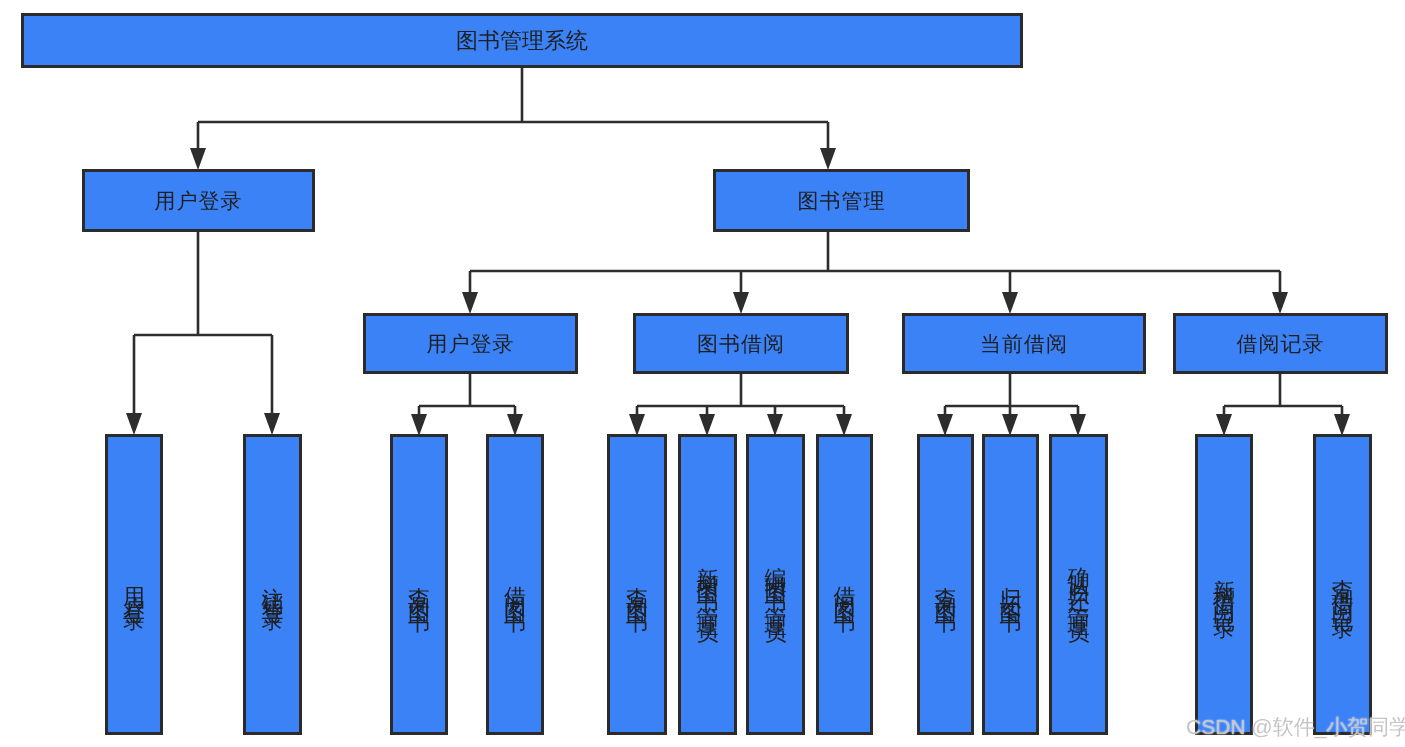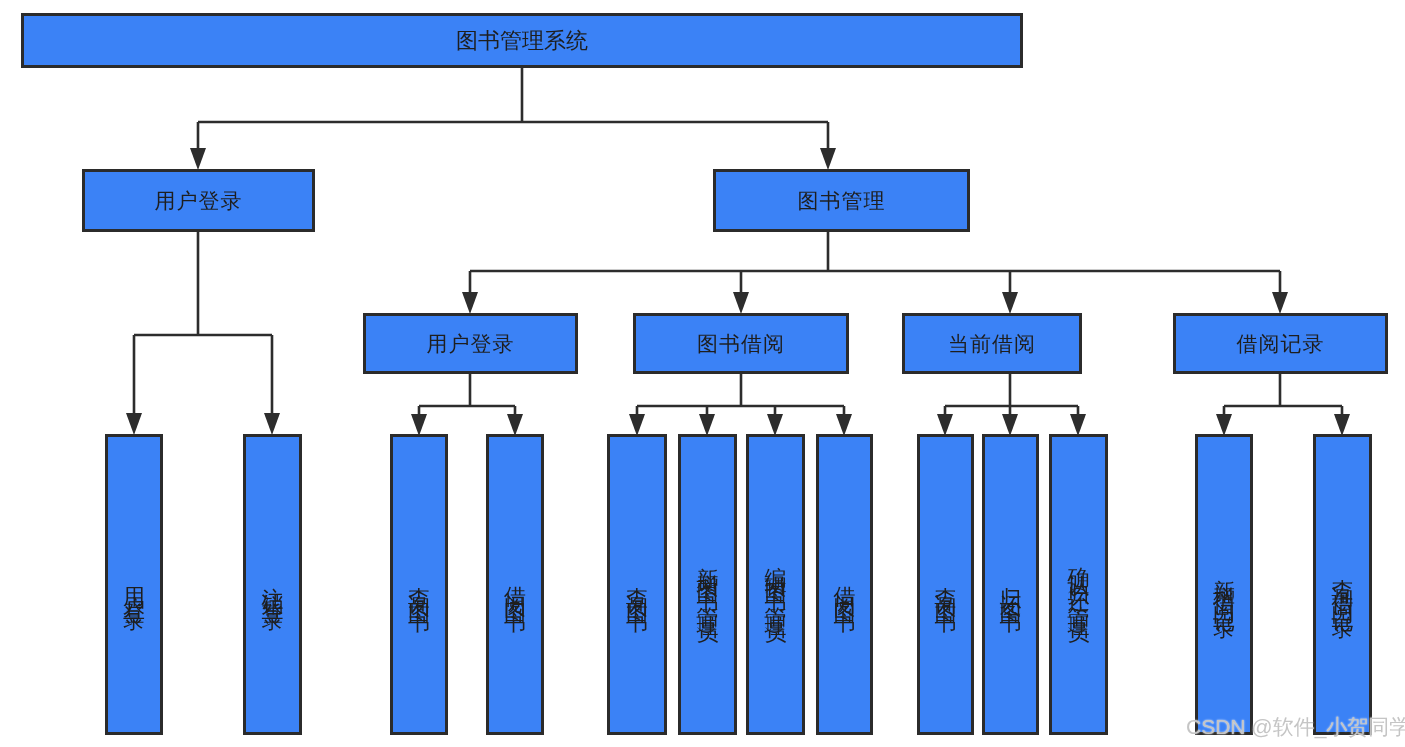--- a/index.html
+++ b/index.html
@@ -33,21 +33,21 @@
   }
   
   .n-root{left:21px;top:13px;width:1002px;height:55px;}
   
   .n-login{left:82px;top:169px;width:233px;height:63px;}
   .n-mgmt{left:713px;top:169px;width:257px;height:63px;}
   
   .lvl3{top:313px;height:61px;}
   .n-newbook{left:363px;width:215px;}
   .n-borrowfn{left:633px;width:216px;font-family:Liberation Mono, monospace;}
-  .n-current{left:902px;width:180px;}
+  .n-current{left:902px;width:244px;}
   .n-records{left:1173px;width:215px;}
   
   .leaf{top:434px;height:301px;}
   .n-l1{left:105px;width:58px;}
   .n-l2{left:243px;width:59px;}
   .n-l3{left:390px;width:58px;}
   .n-l4{left:486px;width:58px;}
   .n-l5{left:607px;width:60px;}
   .n-l6{left:678px;width:59px;}
   .n-l7{left:746px;width:59px;}

